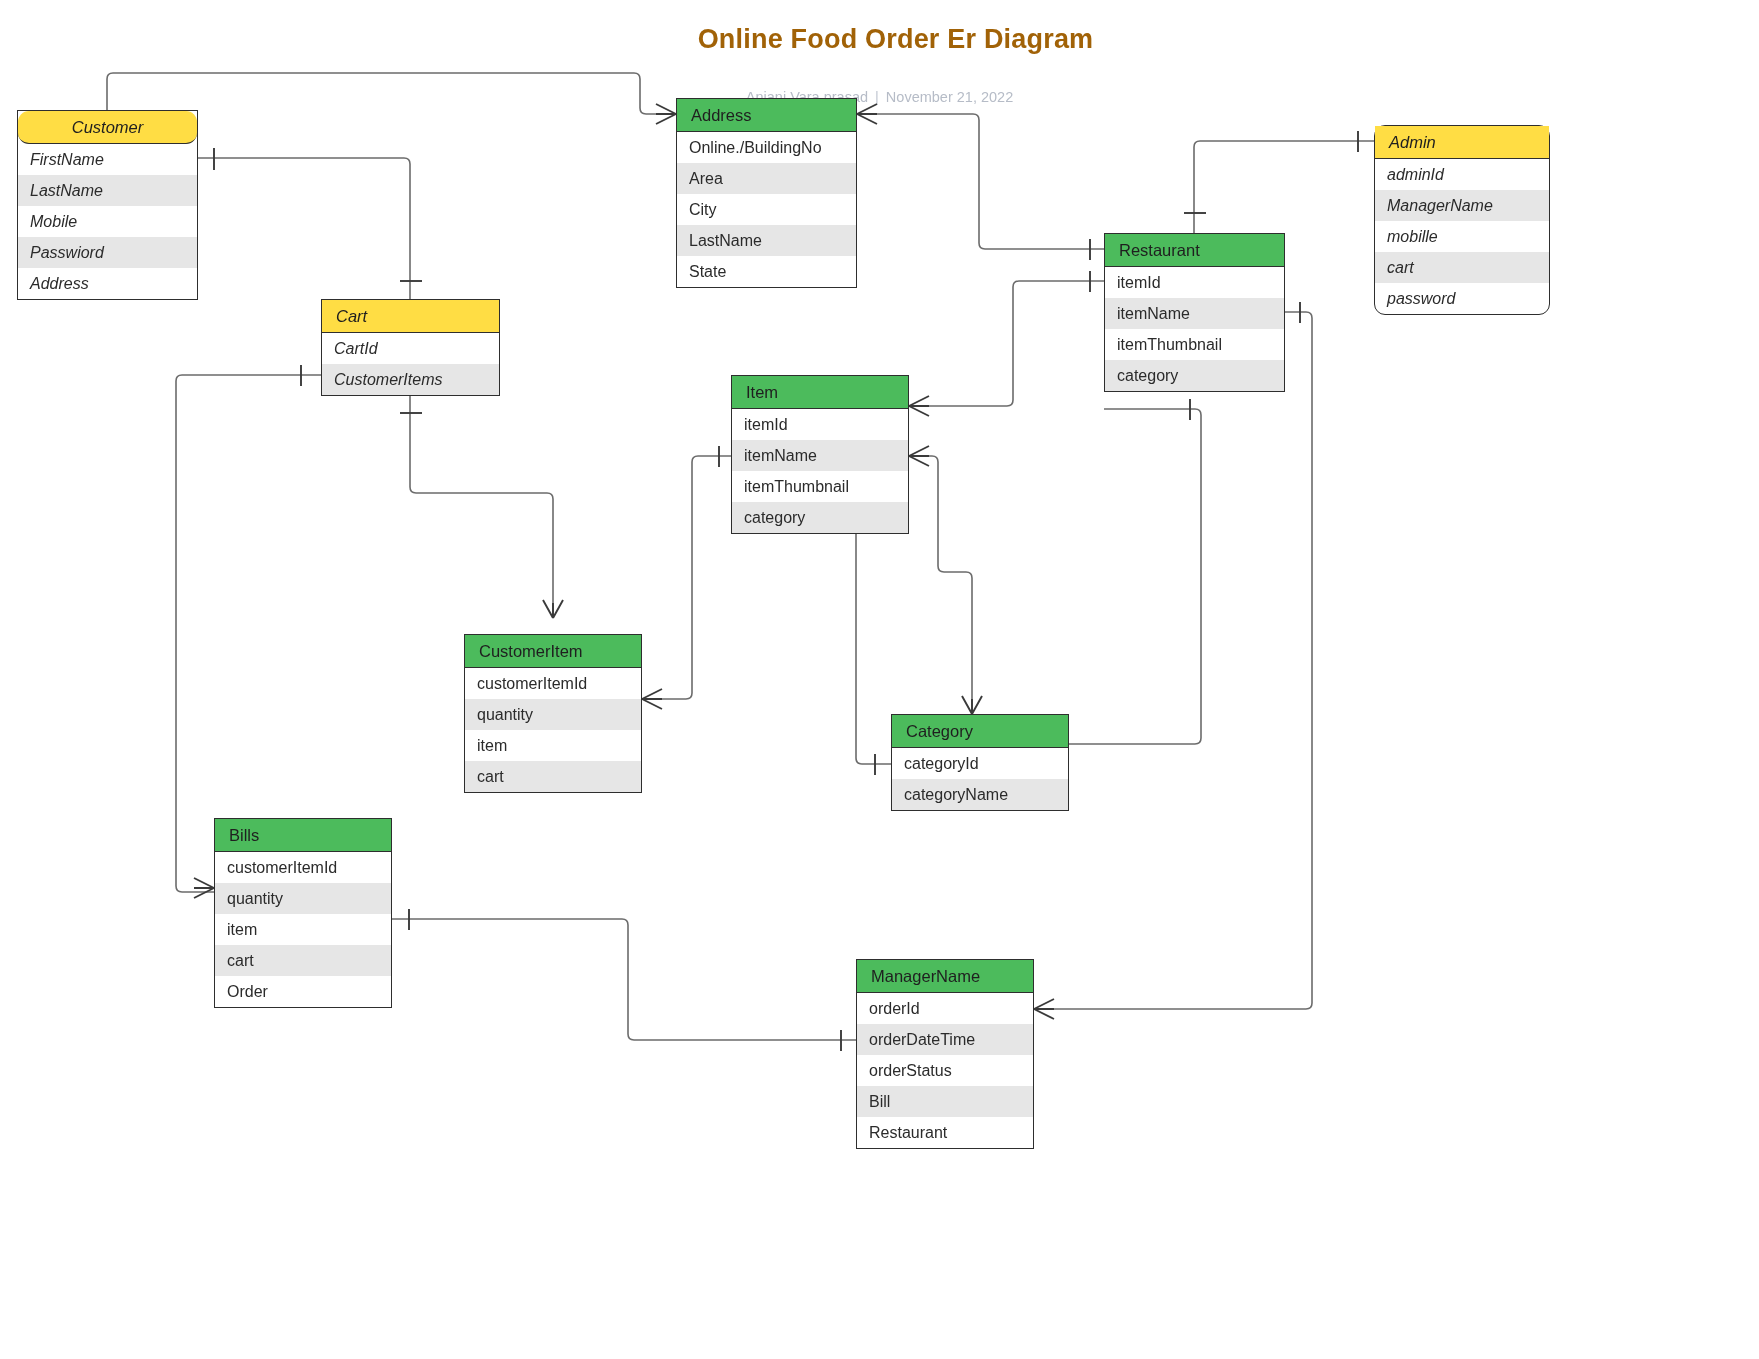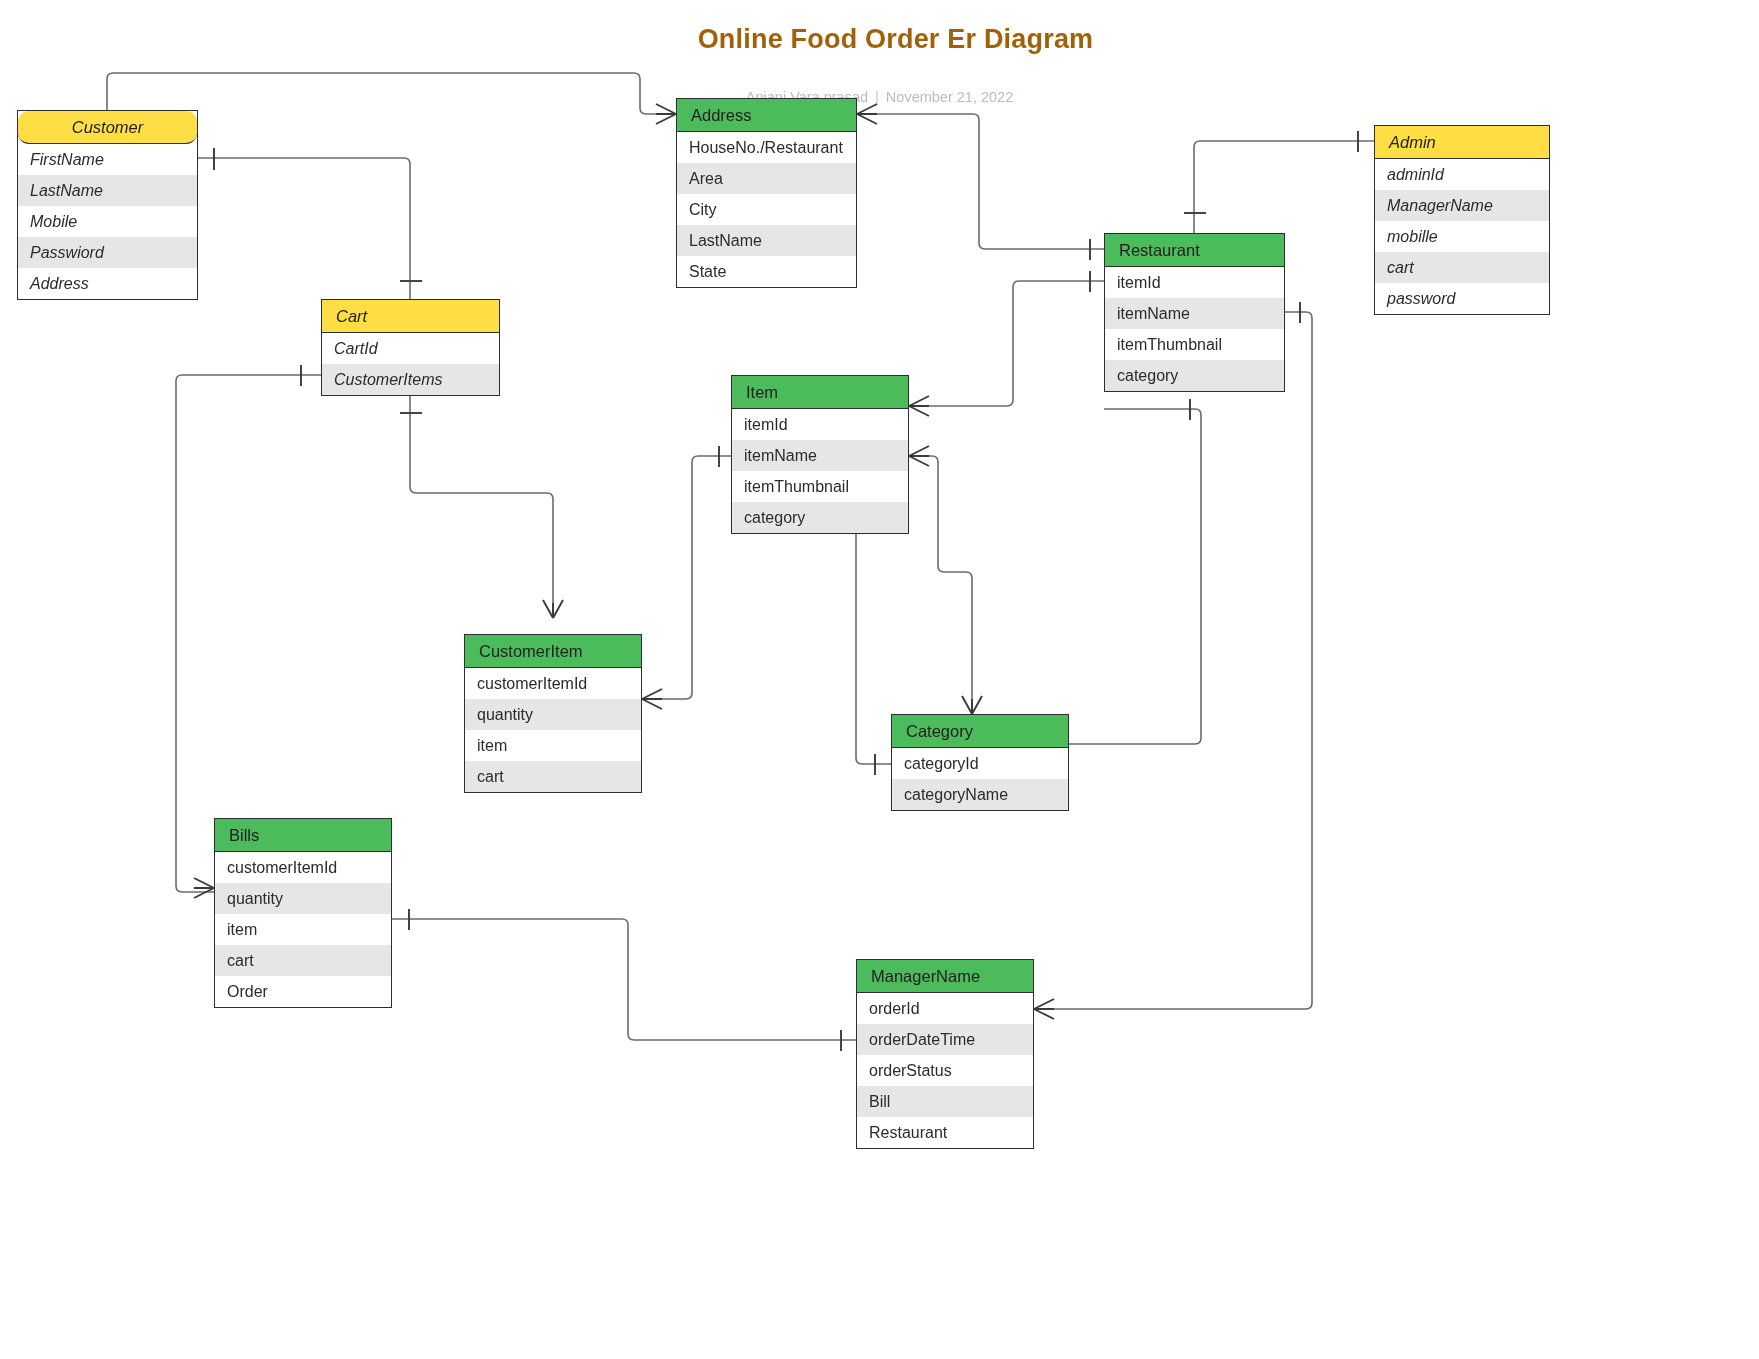--- a/index.html
+++ b/index.html
@@ -176,27 +176,27 @@
       <div class="entity italic" style="left: 17px; top: 110px; width: 181px;">
         <div class="ent-head head-yellow head-center" style="background: rgb(255, 221, 68); border-radius: 11px;">Customer</div>
         <div class="ent-row">FirstName</div>
         <div class="ent-row alt">LastName</div>
         <div class="ent-row">Mobile</div>
         <div class="ent-row alt">Passwiord</div>
         <div class="ent-row">Address</div>
       </div>
       <div class="entity" style="left: 676px; top: 98px; width: 181px;">
         <div class="ent-head head-green head-left" style="background: rgb(76, 187, 92);">Address</div>
-        <div class="ent-row">HouseNo./Restaurant</div>
+        <div class="ent-row">Online./BuildingNo</div>
         <div class="ent-row alt">Area</div>
         <div class="ent-row">City</div>
         <div class="ent-row alt">LastName</div>
         <div class="ent-row">State</div>
       </div>
-      <div class="entity italic" style="left: 1374px; top: 125px; width: 176px;">
+      <div class="entity italic" style="left: 1374px; top: 125px; width: 176px; border-radius: 11px;">
         <div class="ent-head head-yellow head-left" style="background: rgb(255, 221, 68);">Admin</div>
         <div class="ent-row">adminId</div>
         <div class="ent-row alt">ManagerName</div>
         <div class="ent-row">mobille</div>
         <div class="ent-row alt">cart</div>
         <div class="ent-row">password</div>
       </div>
       <div class="entity" style="left: 1104px; top: 233px; width: 181px;">
         <div class="ent-head head-green head-left" style="background: rgb(76, 187, 92);">Restaurant</div>
         <div class="ent-row">itemId</div>

